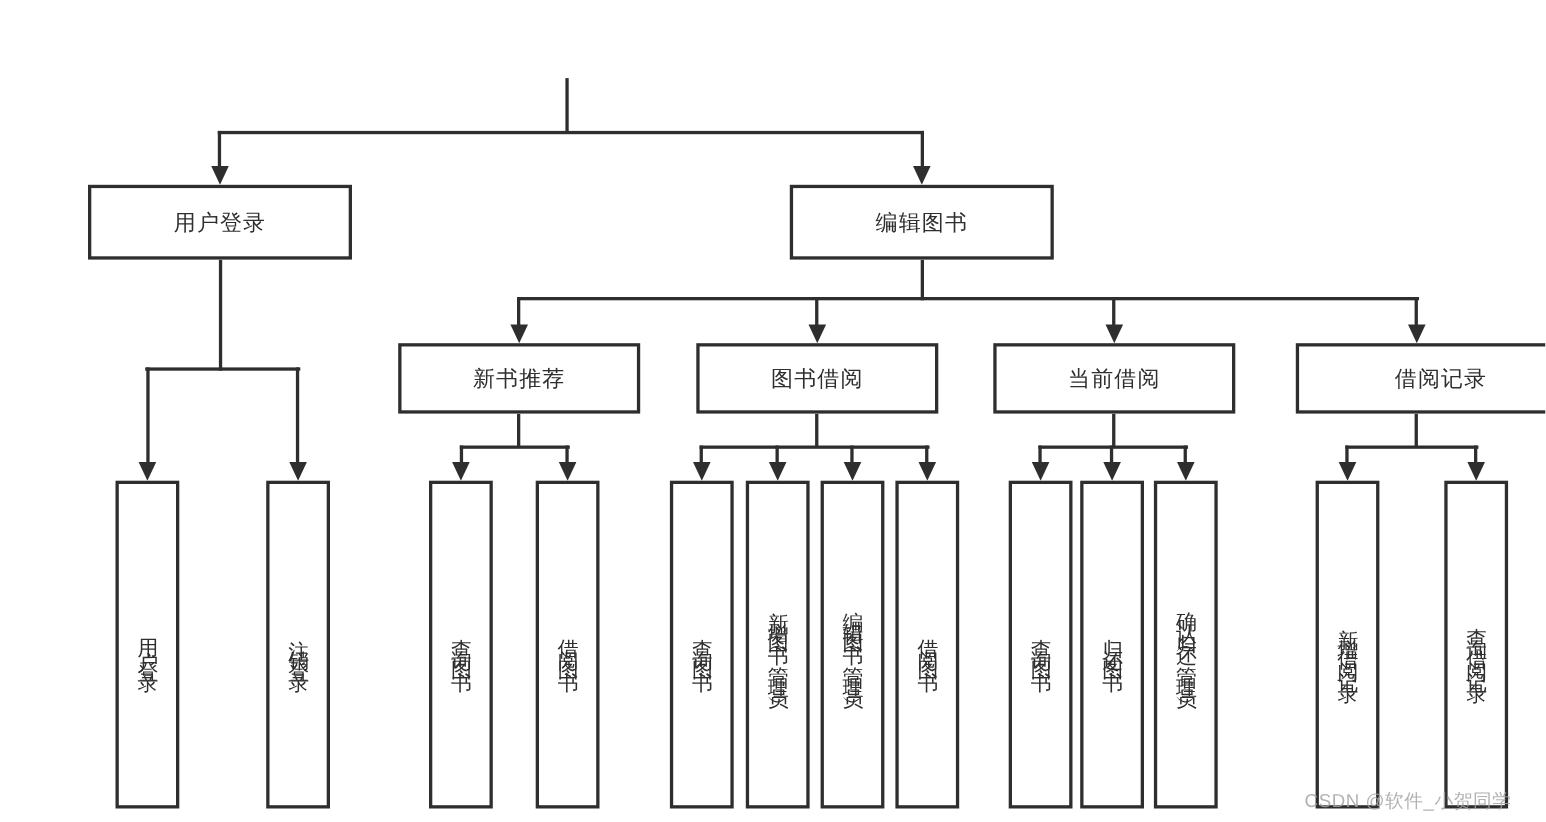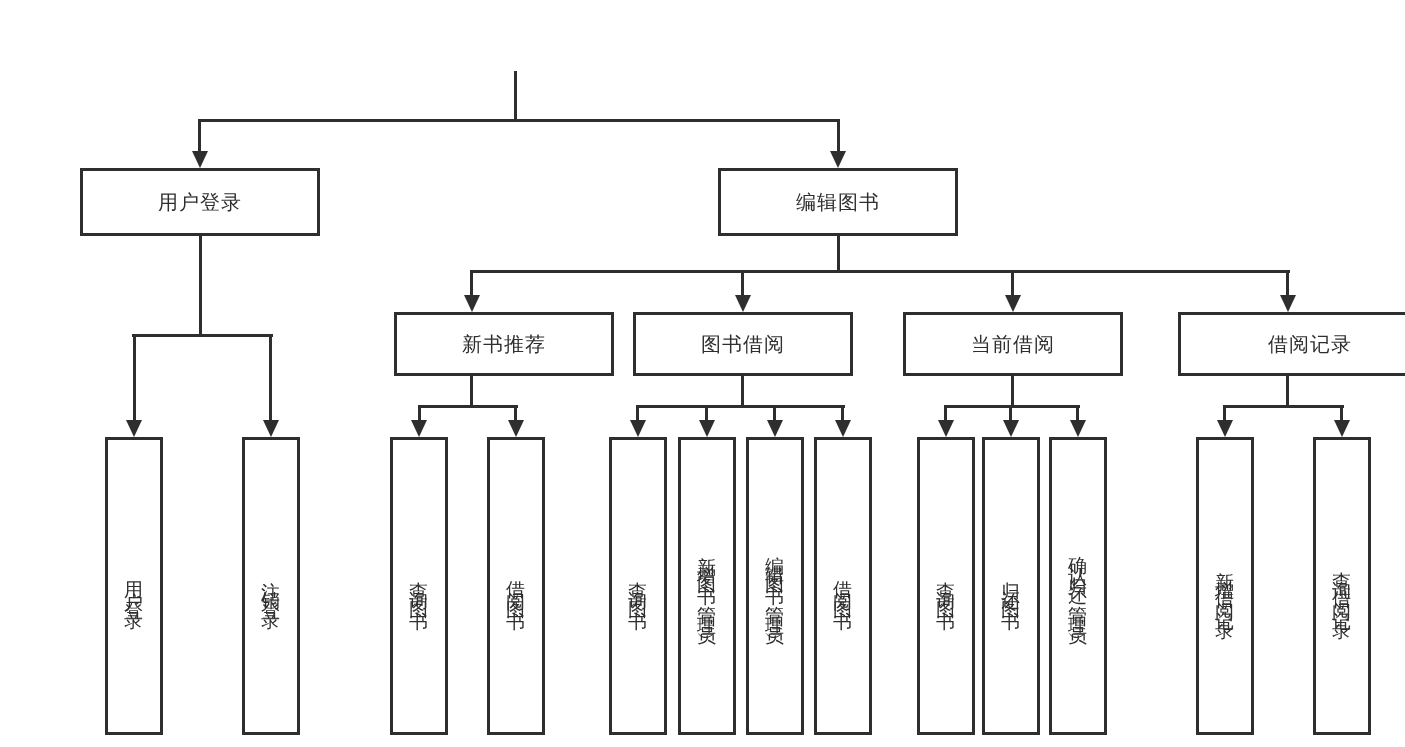--- a/index.html
+++ b/index.html
@@ -96,21 +96,21 @@
   <div class="hline" style="left:470px; top:270px; width:820px;"></div>
   <div class="vline" style="left:470px; top:270px; height:26px;"></div>
   <div class="arrow" style="left:464px; top:295px;"></div>
   <div class="vline" style="left:741px; top:270px; height:26px;"></div>
   <div class="arrow" style="left:735px; top:295px;"></div>
   <div class="vline" style="left:1011px; top:270px; height:26px;"></div>
   <div class="arrow" style="left:1005px; top:295px;"></div>
   <div class="vline" style="left:1286px; top:270px; height:26px;"></div>
   <div class="arrow" style="left:1280px; top:295px;"></div>
 
-  <div class="box" style="left:362px; top:312px; width:220px; height:64px;margin-left:32px;">
+  <div class="box" style="left:362px; top:312px; width:220px; height:64px;">
     <span>新书推荐</span>
   </div>
   <div class="box" style="left:903px; top:312px; width:220px; height:64px;">
     <span>当前借阅</span>
   </div>
   <div class="box" style="left:633px; top:312px; width:220px; height:64px;">
     <span>图书借阅</span>
   </div>
   <div class="box" style="left:1178px; top:312px; width:264px; height:64px;">
     <span>借阅记录</span>
@@ -187,14 +187,15 @@
     <span class="vtext">确认归还（管理员）</span>
   </div>
 
   <div class="box vbox" style="left:1196px; top:437px; width:58px; height:298px;">
     <span class="vtext">新增借阅记录</span>
   </div>
   <div class="box vbox" style="left:1313px; top:437px; width:58px; height:298px;">
     <span class="vtext">查询借阅记录</span>
   </div>
 
+  <div class="watermark">CSDN @软件_小贺同学</div>
 
 </div>
 
 </body></html>

